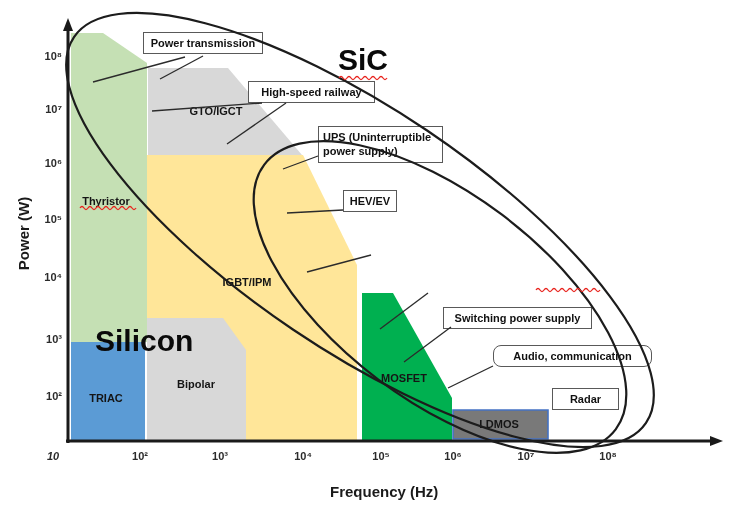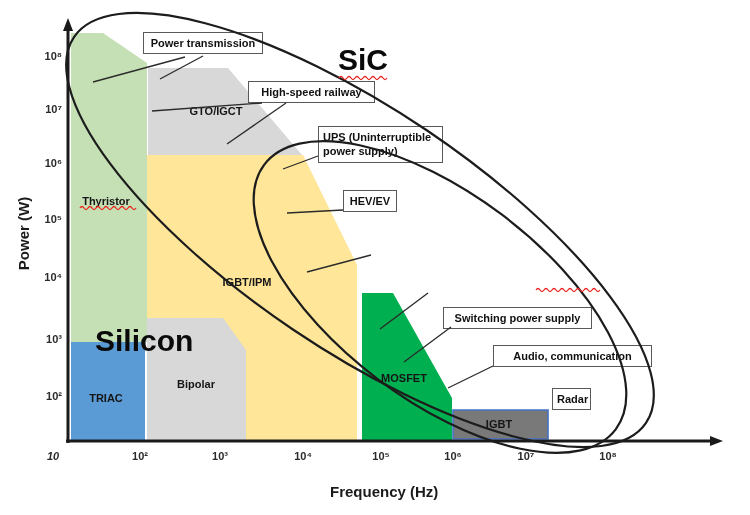--- a/index.html
+++ b/index.html
@@ -74,36 +74,36 @@
       <path d="M 80 208 q 2 -3 4 0 q 2 3 4 0 q 2 -3 4 0 q 2 3 4 0 q 2 -3 4 0 q 2 3 4 0 q 2 -3 4 0 q 2 3 4 0 q 2 -3 4 0 q 2 3 4 0 q 2 -3 4 0 q 2 3 4 0 q 2 -3 4 0 q 2 3 4 0" fill="none" stroke="#e8251f" stroke-width="1.3"></path>
       <path d="M 339 78 q 2 -3 4 0 q 2 3 4 0 q 2 -3 4 0 q 2 3 4 0 q 2 -3 4 0 q 2 3 4 0 q 2 -3 4 0 q 2 3 4 0 q 2 -3 4 0 q 2 3 4 0 q 2 -3 4 0 q 2 3 4 0" fill="none" stroke="#e8251f" stroke-width="1.3"></path>
       <path d="M 536 290 q 2 -3 4 0 q 2 3 4 0 q 2 -3 4 0 q 2 3 4 0 q 2 -3 4 0 q 2 3 4 0 q 2 -3 4 0 q 2 3 4 0 q 2 -3 4 0 q 2 3 4 0 q 2 -3 4 0 q 2 3 4 0 q 2 -3 4 0 q 2 3 4 0 q 2 -3 4 0 q 2 3 4 0" fill="none" stroke="#e8251f" stroke-width="1.3"></path>
     </svg>
 <div class="region-label" style="left: 106px; top: 201px;">Thyristor</div>
     <div class="region-label" style="left: 106px; top: 398px;">TRIAC</div>
     <div class="region-label" style="left: 247px; top: 282px;">IGBT/IPM</div>
     <div class="region-label" style="left: 196px; top: 384px;">Bipolar</div>
     <div class="region-label" style="left: 200px; top: 111px; margin-left: 16px;">GTO/IGCT</div>
     <div class="region-label" style="left: 404px; top: 378px;">MOSFET</div>
-    <div class="region-label" style="left: 499px; top: 424px;">IGBT</div>
+    <div class="region-label" style="left: 499px; top: 424px;">LDMOS</div>
     <div class="tick ytick" style="left: 28px; top: 50px;">10⁸</div>
     <div class="tick ytick" style="left: 28px; top: 103px;">10⁷</div>
     <div class="tick ytick" style="left: 28px; top: 157px;">10⁶</div>
     <div class="tick ytick" style="left: 28px; top: 213px;">10⁵</div>
     <div class="tick ytick" style="left: 28px; top: 271px;">10⁴</div>
     <div class="tick ytick" style="left: 28px; top: 333px;">10³</div>
     <div class="tick ytick" style="left: 28px; top: 390px;">10²</div>
     <div class="tick xtick" style="left: 31px; top: 450px; font-style: italic;">10</div>
     <div class="tick xtick" style="left: 118px; top: 450px;">10²</div>
     <div class="tick xtick" style="left: 198px; top: 450px;">10³</div>
     <div class="tick xtick" style="left: 281px; top: 450px;">10⁴</div>
     <div class="tick xtick" style="left: 359px; top: 450px;">10⁵</div>
     <div class="tick xtick" style="left: 431px; top: 450px;">10⁶</div>
     <div class="tick xtick" style="left: 504px; top: 450px;">10⁷</div>
     <div class="tick xtick" style="left: 586px; top: 450px;">10⁸</div>
     <div class="callout" style="left: 143px; top: 32px; width: 120px; border-color: rgb(89, 89, 89);">Power transmission</div>
     <div class="callout" style="left: 248px; top: 81px; width: 127px; border-color: rgb(89, 89, 89);">High-speed railway</div>
     <div class="callout left" style="left: 318px; top: 126px; width: 125px; border-color: rgb(89, 89, 89);">UPS (Uninterruptible power supply)</div>
     <div class="callout" style="left: 343px; top: 190px; width: 54px; border-color: rgb(89, 89, 89);">HEV/EV</div>
     <div class="callout" style="left: 443px; top: 307px; width: 149px; border-color: rgb(89, 89, 89);">Switching power supply</div>
-    <div class="callout" style="left: 493px; top: 345px; width: 159px; border-color: rgb(89, 89, 89);">Audio, communication</div>
-    <div class="callout" style="left: 552px; top: 388px; width: 39px; border-color: rgb(89, 89, 89);">Radar</div>
+    <div class="callout" style="left: 493px; top: 345px; width: 159px; border-color: rgb(89, 89, 89); border-radius: 8px;">Audio, communication</div>
+    <div class="callout" style="left: 552px; top: 388px; width: 67px; border-color: rgb(89, 89, 89);">Radar</div>
   </div>
 
 </body></html>

